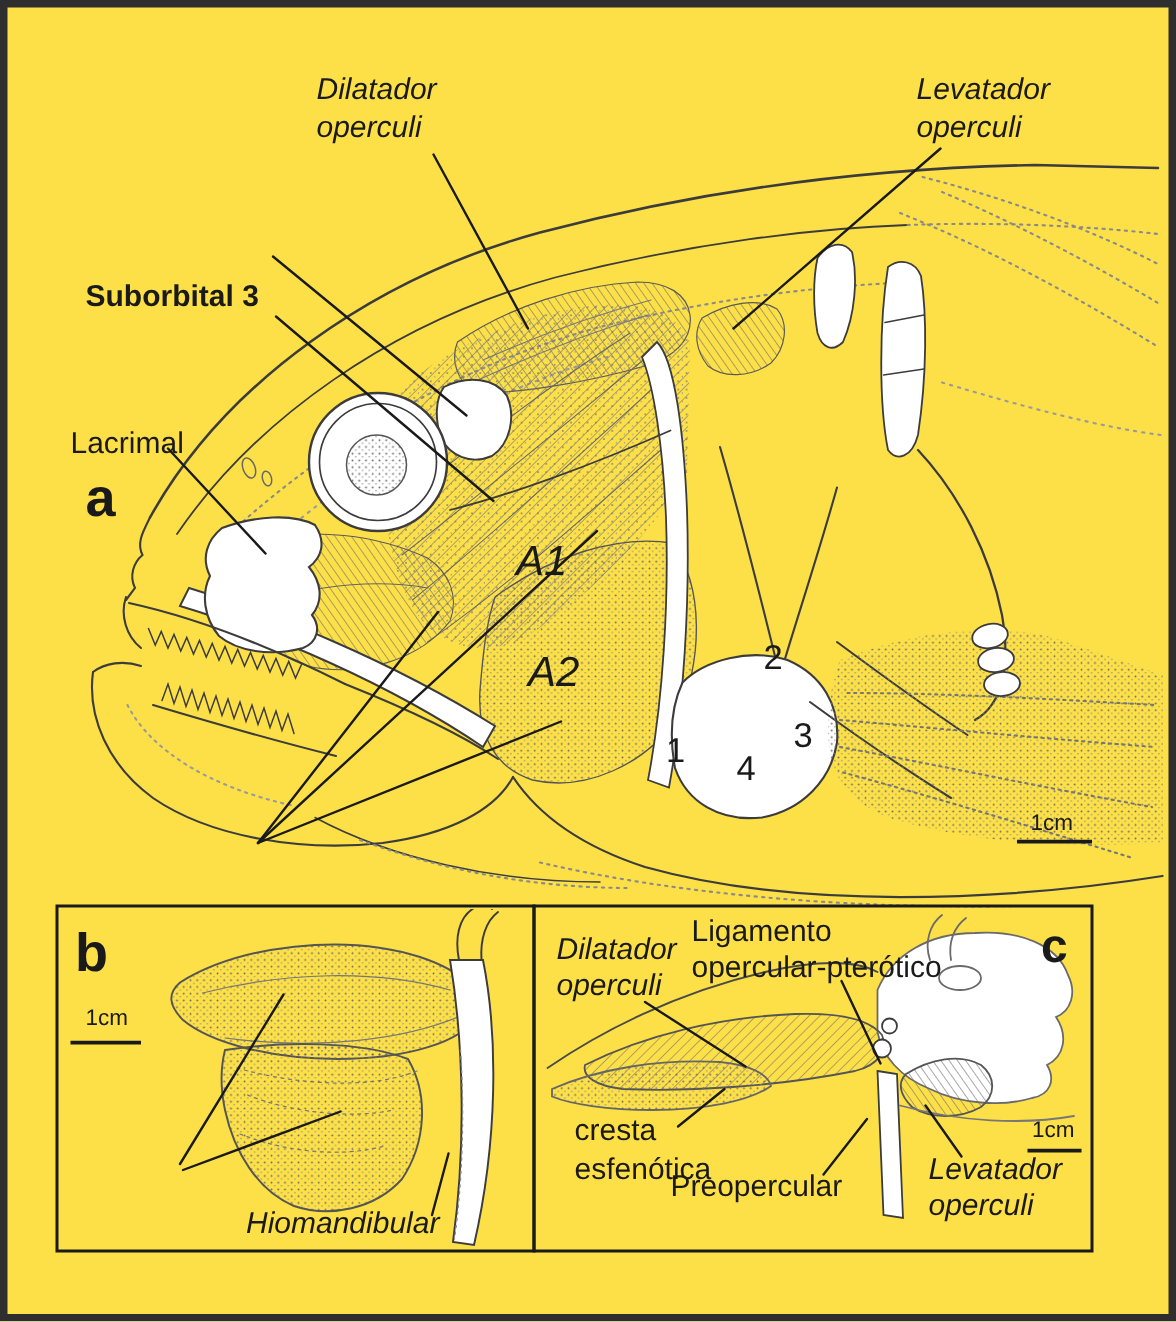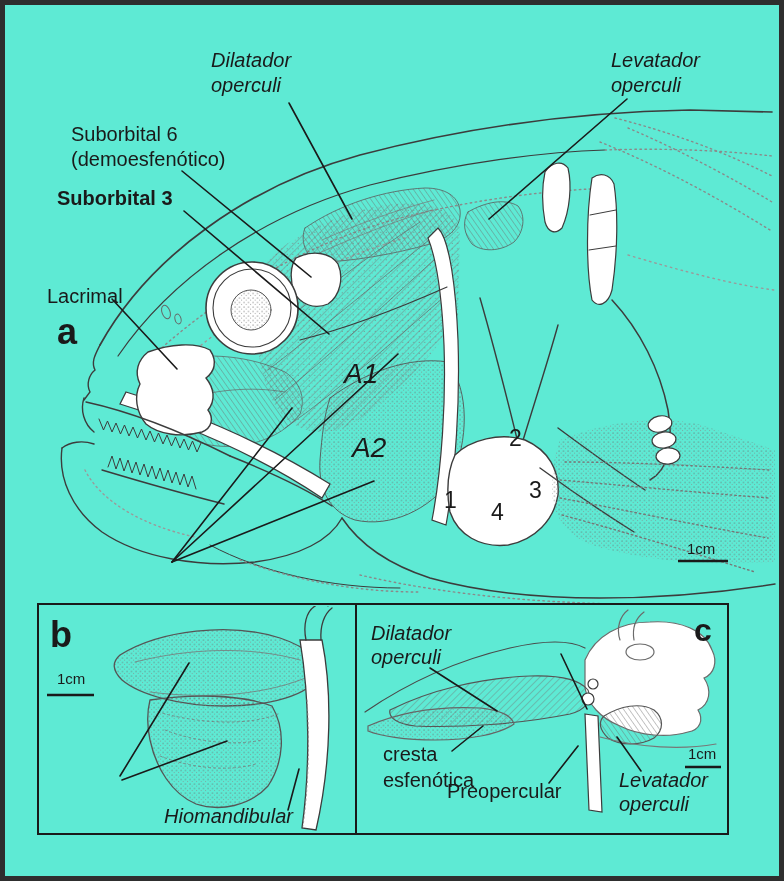--- a/index.html
+++ b/index.html
@@ -1,16 +1,16 @@
 <!DOCTYPE html>
 <html><head>
 <meta charset="utf-8">
 <style>
   html,body{margin:0;padding:0;background:#e8e8e8;}
-  .page{position:relative;width:784px;height:881px;background:#5eead4;overflow:hidden;
+  .page{position:relative;width:784px;height:881px;background:#fde047;overflow:hidden;
         font-family:"Liberation Sans", sans-serif;color:#1a1a1a;}
   .frame{position:absolute;inset:0;border:5px solid #2e2e2e;pointer-events:none;z-index:30;}
   svg.art{position:absolute;left:0;top:0;z-index:5;}
   .lbl{position:absolute;z-index:20;white-space:pre-line;font-size:20px;line-height:25px;color:#1a1a1a;}
   .it{font-style:italic;}
   .panel-letter{position:absolute;z-index:20;font-weight:bold;font-size:36px;line-height:36px;}
   .code{position:absolute;z-index:20;font-style:italic;font-size:28px;line-height:28px;}
   .num{position:absolute;z-index:20;font-size:23px;line-height:23px;}
   .scale-txt{position:absolute;z-index:20;font-size:15px;line-height:15px;}
 </style>
@@ -205,39 +205,39 @@
     </g>
     <g>
       <line x1="685" y1="767" x2="721" y2="767" stroke="#1a1a1a" stroke-width="2.5"></line>
     </g>
   </svg>
 
   <div class="lbl it" style="left:211px;top:48px;">Dilatador
 operculi</div>
   <div class="lbl it" style="left:611px;top:48px;">Levatador
 operculi</div>
-  <div class="lbl" style="left:71px;top:122px;">Suborbital 6
-(demoesfenótico)</div>
   <div class="lbl" style="left:57px;top:186px;font-weight:bold;">Suborbital 3</div>
   <div class="lbl" style="left:47px;top:284px;">Lacrimal</div>
   <div class="panel-letter" style="left:57px;top:314px;">a</div>
   <div class="code" style="left:344px;top:360px;">A1</div>
   <div class="code" style="left:352px;top:434px;">A2</div>
   <div class="num" style="left:444px;top:489px;">1</div>
   <div class="num" style="left:509px;top:427px;">2</div>
   <div class="num" style="left:529px;top:479px;">3</div>
   <div class="num" style="left:491px;top:501px;">4</div>
   <div class="scale-txt" style="left:687px;top:541px;">1cm</div>
 
   <div class="panel-letter" style="left:50px;top:617px;">b</div>
   <div class="scale-txt" style="left:57px;top:671px;">1cm</div>
   <div class="lbl it" style="left:164px;top:804px;">Hiomandibular</div>
 
   <div class="lbl it" style="left:371px;top:621px;line-height:24px;">Dilatador
 operculi</div>
+  <div class="lbl" style="left:461px;top:609px;line-height:24px;">Ligamento
+opercular-pterótico</div>
   <div class="panel-letter" style="left:694px;top:612px;font-size:32px;">c</div>
   <div class="lbl" style="left:383px;top:741px;line-height:26px;">cresta
 esfenótica</div>
   <div class="lbl" style="left:447px;top:779px;">Preopercular</div>
   <div class="lbl it" style="left:619px;top:768px;line-height:24px;">Levatador
 operculi</div>
   <div class="scale-txt" style="left:688px;top:746px;">1cm</div>
 </div>
 
 </body></html>

